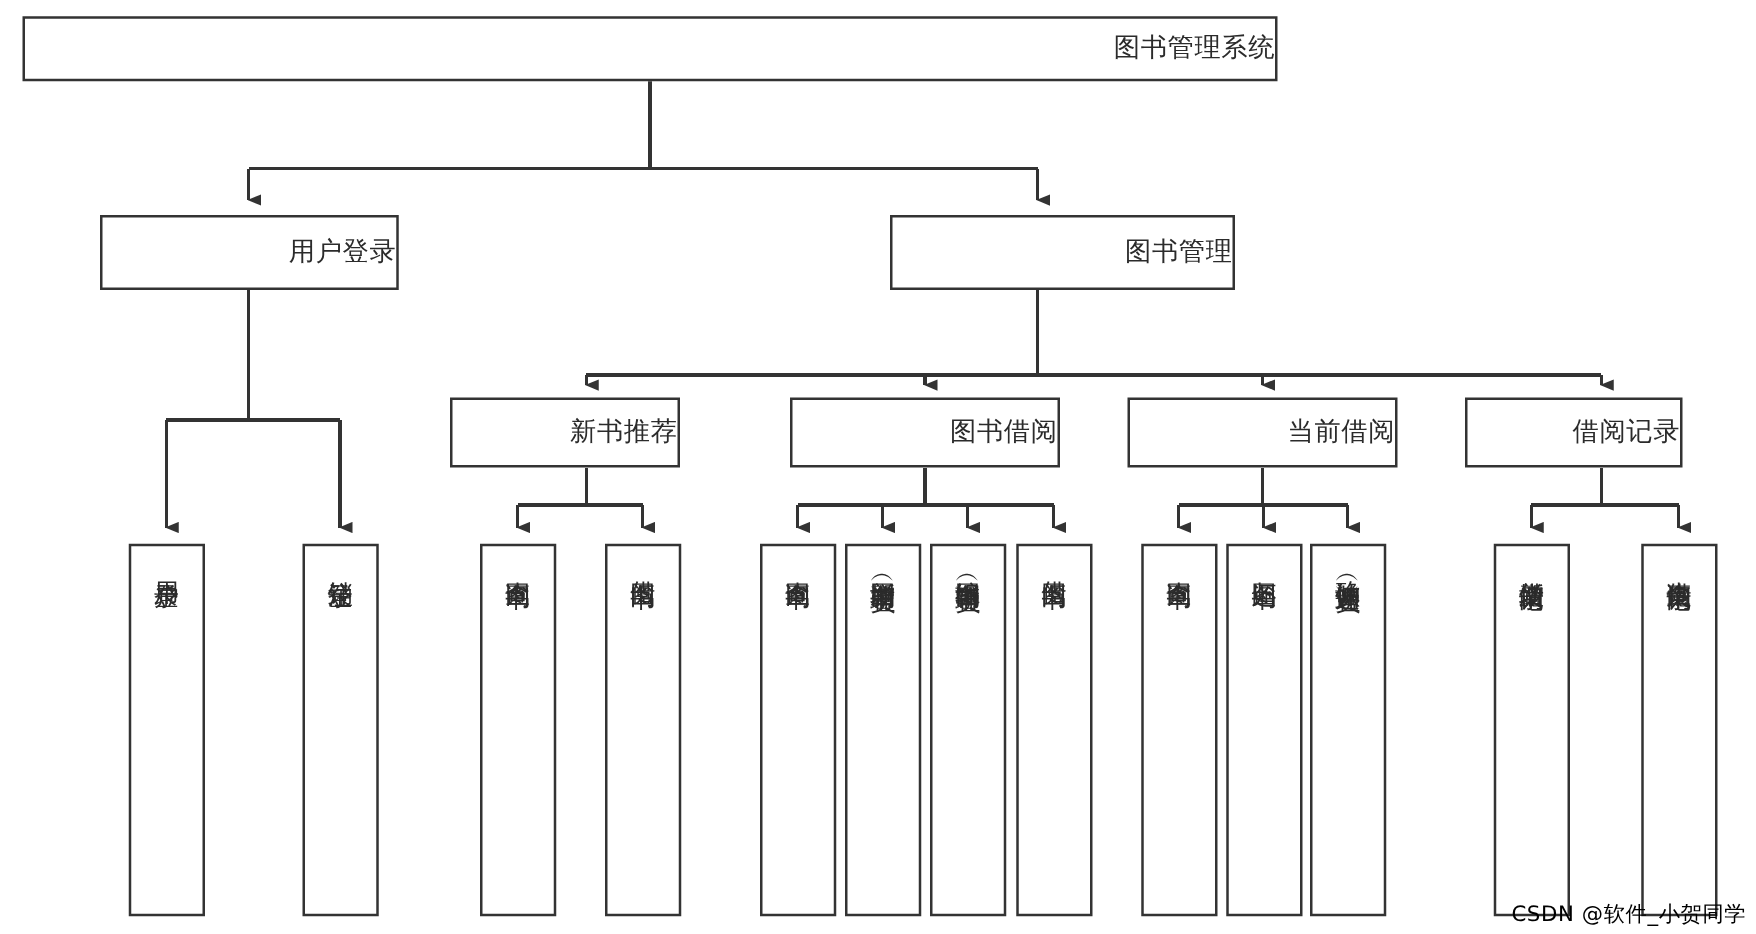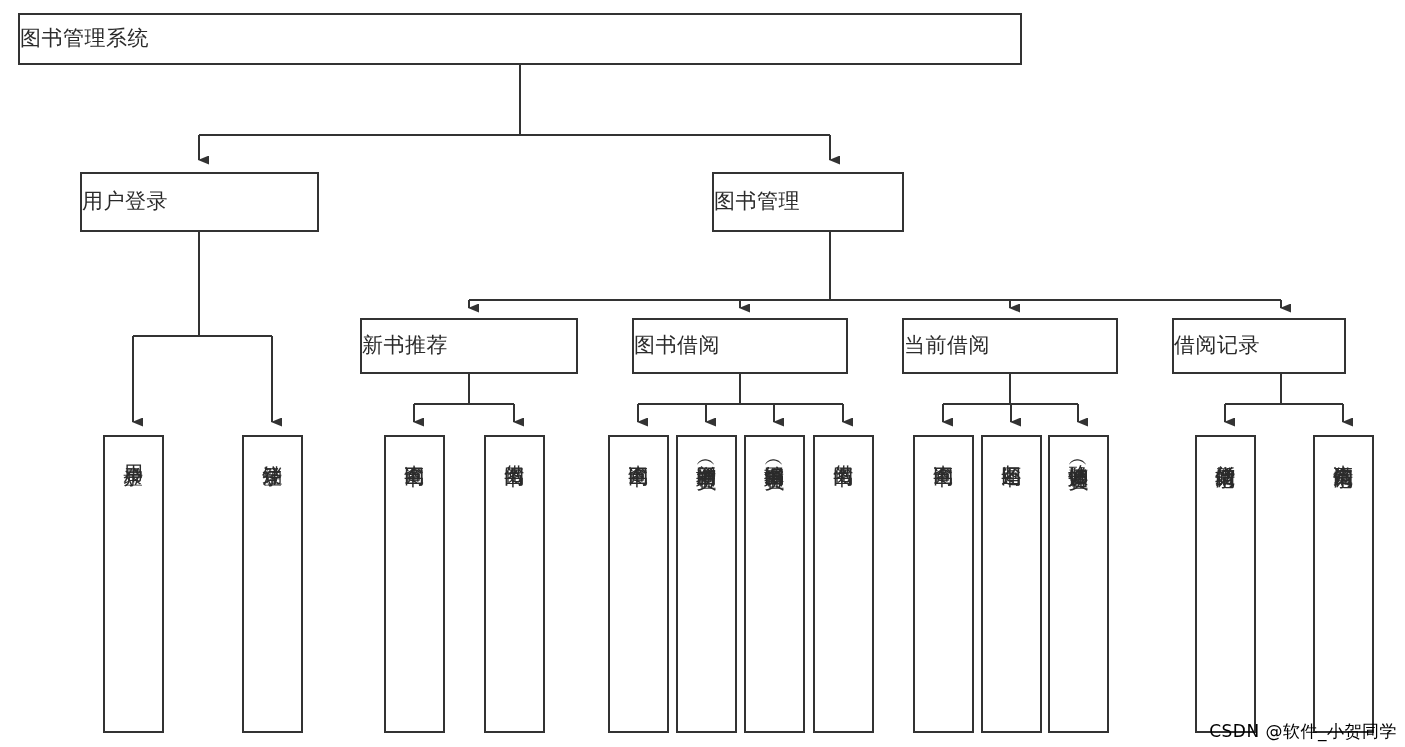--- a/index.html
+++ b/index.html
@@ -26,21 +26,21 @@
     height: 747px;
     pointer-events: none;
   }
   .node {
     position: absolute;
     box-sizing: border-box;
     background: #ffffff;
     border: 2px solid #333333;
     display: flex;
     align-items: center;
-    justify-content: flex-start;
+    justify-content: flex-end;
     color: #2b2b2b;
     z-index: 2;
   }
   .node.horiz {
     font-size: 21px;
     letter-spacing: 0.5px;
     line-height: 1.1;
   }
   .node.vert {
     font-size: 20px;
@@ -127,25 +127,25 @@
     </g>
   </svg>
 
   <div class="node horiz" style="left:18px; top:13px; width:1004px; height:52px;">
     <span class="node-label">图书管理系统</span>
   </div>
 
   <div class="node horiz" style="left:80px; top:172px; width:239px; height:60px;">
     <span class="node-label">用户登录</span>
   </div>
-  <div class="node horiz" style="left:712px; top:172px; width:192px; height:60px;">
+  <div class="node horiz" style="left:712px; top:172px; width:276px; height:60px;">
     <span class="node-label">图书管理</span>
   </div>
 
-  <div class="node horiz" style="left:360px; top:318px; width:218px; height:56px;">
+  <div class="node horiz" style="left:360px; top:318px; width:184px; height:56px;">
     <span class="node-label">新书推荐</span>
   </div>
   <div class="node horiz" style="left:902px; top:318px; width:216px; height:56px;">
     <span class="node-label">当前借阅</span>
   </div>
   <div class="node horiz" style="left:632px; top:318px; width:216px; height:56px;">
     <span class="node-label">图书借阅</span>
   </div>
   <div class="node horiz" style="left:1172px; top:318px; width:174px; height:56px;">
     <span class="node-label">借阅记录</span>

